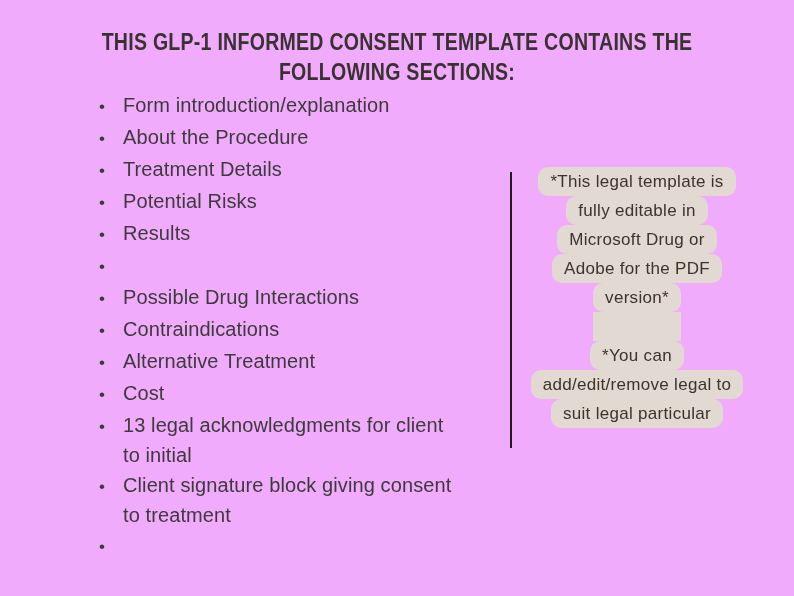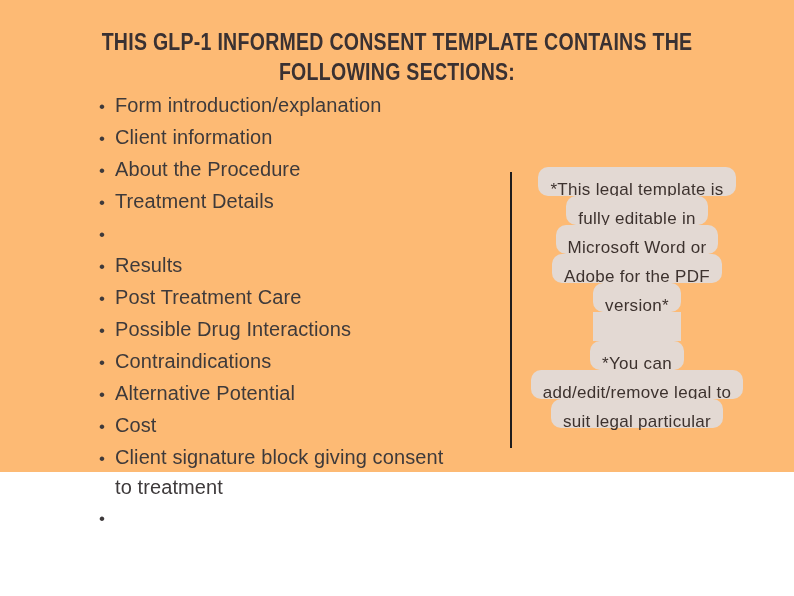--- a/index.html
+++ b/index.html
@@ -12,22 +12,22 @@
   *{ box-sizing:border-box; }
   html,body{ margin:0; padding:0; }
   body{
     width:794px; height:596px;
     background:#ffffff;
     font-family:"Liberation Sans", sans-serif;
     overflow:hidden;
   }
   .page{
     position:relative;
-    width:794px; height:472px;
-    background:#fdba74;
+    width:794px; height:596px;
+    background:#f0abfc;
   }
 
   
   .title{
     position:absolute;
     top:27px; left:0;
     width:794px;
     text-align:center;
     color:var(--title-text);
     font-weight:700;
@@ -61,20 +61,21 @@
     width:16px;
     color:var(--body-text);
   }
   .bullet::before{
     content:"\2022";
     font-size:17px;
   }
   .item-text{
     white-space:pre-line;
     letter-spacing:.1px;
+    margin-left:8px;
   }
 
   
   .divider{
     position:absolute;
     left:510px; top:172px;
     width:2px; height:276px;
     background:var(--divider);
   }
 
@@ -90,21 +91,21 @@
   .note-line{
     height:29px;
     line-height:29px;
     white-space:nowrap;
   }
   .note-chunk{
     display:inline-block;
     background:var(--highlight-bg);
     height:29px;
     line-height:29px;
-    padding:8px 12px;
+    padding:0 12px;
     border-radius:10px;
     letter-spacing:.3px;
   }
   .note-chunk.empty{
     width:88px;
     padding:0;
     border-radius:0;
   }
 </style>
 </head>
@@ -119,69 +120,70 @@
       <div class="title-line">FOLLOWING SECTIONS:</div>
     </header>
 
   <ul class="sections">
 
       <li class="section-item">
         <span class="bullet"></span>
         <span class="item-text">Form introduction/explanation</span>
       </li>
 
-      <li class="section-item">
-        <span class="bullet"></span>
-        <span class="item-text">Client information</span>
-      </li>
 
       <li class="section-item">
         <span class="bullet"></span>
         <span class="item-text">About the Procedure</span>
       </li>
 
       <li class="section-item">
         <span class="bullet"></span>
         <span class="item-text">Treatment Details</span>
       </li>
 
       <li class="section-item">
         <span class="bullet"></span>
+        <span class="item-text">Potential Risks</span>
       </li>
 
       <li class="section-item">
         <span class="bullet"></span>
         <span class="item-text">Results</span>
       </li>
 
       <li class="section-item">
         <span class="bullet"></span>
-        <span class="item-text">Post Treatment Care</span>
       </li>
 
       <li class="section-item">
         <span class="bullet"></span>
         <span class="item-text">Possible Drug Interactions</span>
       </li>
 
       <li class="section-item">
         <span class="bullet"></span>
         <span class="item-text">Contraindications</span>
       </li>
 
       <li class="section-item">
         <span class="bullet"></span>
-        <span class="item-text">Alternative Potential</span>
+        <span class="item-text">Alternative Treatment</span>
       </li>
 
       <li class="section-item">
         <span class="bullet"></span>
         <span class="item-text">Cost</span>
       </li>
 
+      <li class="section-item">
+        <span class="bullet"></span>
+        <span class="item-text">13 legal acknowledgments for client
+to initial</span>
+      </li>
 
       <li class="section-item">
         <span class="bullet"></span>
         <span class="item-text">Client signature block giving consent
 to treatment</span>
       </li>
 
       <li class="section-item">
         <span class="bullet"></span>
       </li>
@@ -193,21 +195,21 @@
 
       <div class="note-line">
         <span class="note-chunk">*This legal template is</span>
       </div>
 
       <div class="note-line">
         <span class="note-chunk">fully editable in</span>
       </div>
 
       <div class="note-line">
-        <span class="note-chunk">Microsoft Word or</span>
+        <span class="note-chunk">Microsoft Drug or</span>
       </div>
 
       <div class="note-line">
         <span class="note-chunk">Adobe for the PDF</span>
       </div>
 
       <div class="note-line">
         <span class="note-chunk">version*</span>
       </div>
 

